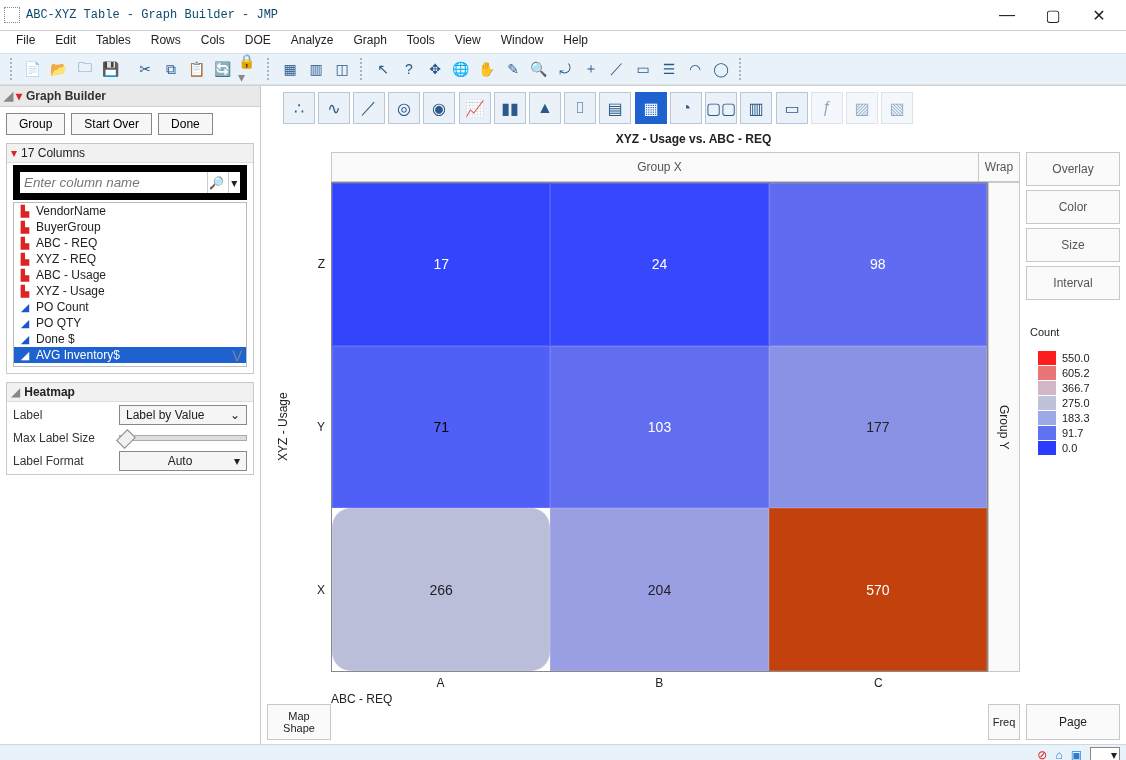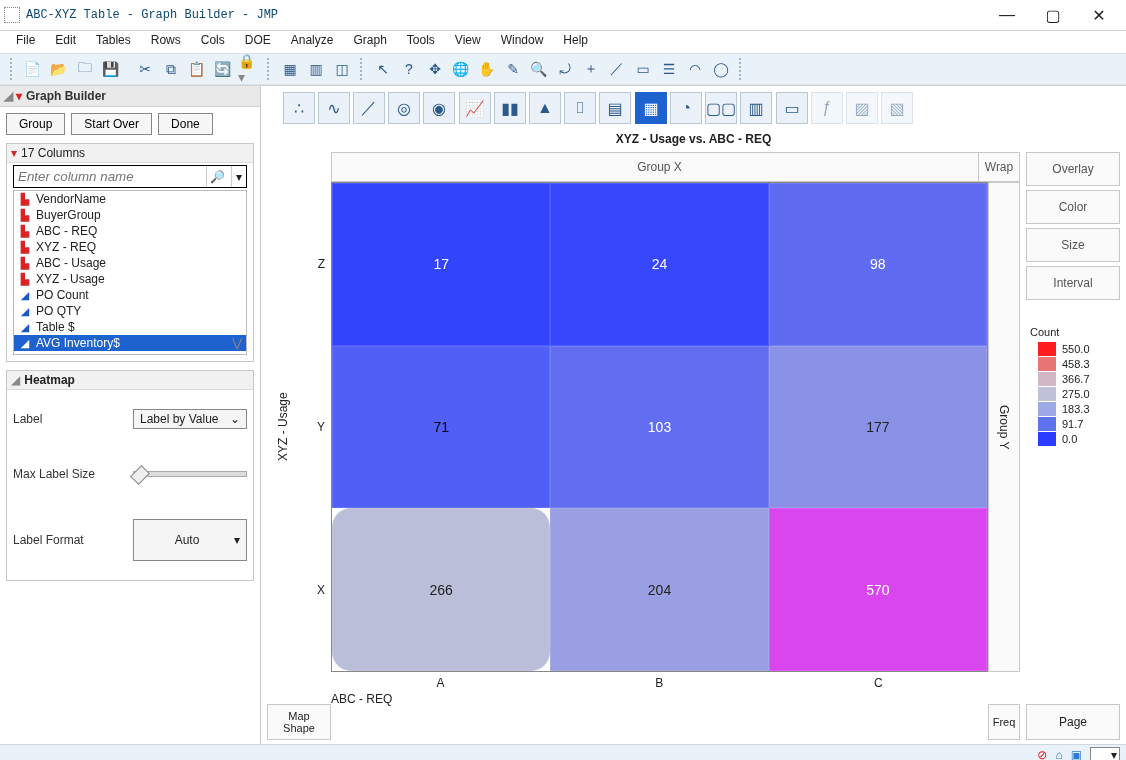--- a/index.html
+++ b/index.html
@@ -112,21 +112,21 @@
   }
   .panel-header {
     background:#f1f1f1;
     padding: 2px 4px;
     display:flex; align-items:center;
     border-bottom:1px solid #dcdcdc;
   }
   .panel-header .tw { color:#d22; margin-right:4px; }
   .search-row {
     display:flex;
-    border:1px solid #000000;
+    border:7px solid #000000;
     margin: 2px 6px;
     justify-content: flex-end;
   }
   .search-row input {
     flex:1;
     border:none;
     padding:3px 4px;
     font-style: italic;
     color:#888;
   }
@@ -167,22 +167,22 @@
     color:#888;
   }
 
   .heatmap-panel {
     margin: 2px 6px;
   }
   .heatmap-panel .panel-header .tw { color:#888; }
   .prop-row {
     display:flex;
     align-items:center;
-    padding: 19px 6px;
-    gap:20px;
+    padding: 3px 6px;
+    gap:6px;
   }
   .prop-row label {
     width: 100px;
     color:#333;
   }
   .select, .auto-btn {
     flex: 1;
     border:1px solid #888;
     background:#f5f5f5;
     padding: 2px 6px;
@@ -266,21 +266,21 @@
     display:flex; flex-direction:column;
     gap:4px;
     padding-left:6px;
   }
   .right-drops .dz { height:32px; }
   .legend-box {
     margin-top:20px;
     padding: 2px 4px;
     font-size:11px;
   }
-  .legend-title { margin-bottom:4px; }
+  .legend-title { margin-bottom:13px; }
   .legend-row {
     display:flex; align-items:center;
     gap:6px;
     margin:1px 8px;
   }
   .legend-sw { width:18px; height:14px; }
 
   .y-axis-label {
     grid-column:1; grid-row:2;
     writing-mode: vertical-rl;
@@ -494,21 +494,21 @@
         <div class="col-item">
           <span class="ic ic-blue">◢</span>
           <span>PO Count</span>
         </div>
         <div class="col-item">
           <span class="ic ic-blue">◢</span>
           <span>PO QTY</span>
         </div>
         <div class="col-item">
           <span class="ic ic-blue">◢</span>
-          <span>Table $</span>
+          <span>Done $</span>
         </div>
         <div class="col-item selected">
           <span class="ic ic-blue">◢</span>
           <span>AVG Inventory$</span>
           <span class="caret-right">⋁</span>
         </div>
       </div>
     </div>
 
     <div class="panel heatmap-panel">
@@ -527,21 +527,21 @@
         <label>Max Label Size</label>
         <div class="slider">
           <div class="track">
               <div class="thumb"></div>
             </div>
         </div>
       </div>
       <div class="prop-row">
         <label>Label Format</label>
         <div class="auto-btn">
-          <span style="margin:11px auto">Auto</span>
+          <span style="margin:0 auto">Auto</span>
           <span>▾</span>
         </div>
       </div>
     </div>
   </div>
 
   <div class="center">
     <div class="chart-type-row">
       <div class="ct-group">
         <div class="ct-btn">∴</div>
@@ -584,21 +584,21 @@
         <div class="dz">Interval</div>
         <div class="legend-box">
           <div class="legend-title">Count</div>
           <div id="legend-stops">
               <div class="legend-row">
                 <div class="legend-sw" style="background: rgb(255, 30, 30);"></div>
                 <span>550.0</span>
               </div>
               <div class="legend-row">
                 <div class="legend-sw" style="background: rgb(233, 118, 118);"></div>
-                <span>458.3</span>
+                <span>605.2</span>
               </div>
               <div class="legend-row">
                 <div class="legend-sw" style="background: rgb(209, 183, 198);"></div>
                 <span>366.7</span>
               </div>
               <div class="legend-row">
                 <div class="legend-sw" style="background: rgb(191, 194, 216);"></div>
                 <span>275.0</span>
               </div>
               <div class="legend-row">
@@ -626,21 +626,21 @@
 
       <div class="heat-wrap" id="heat">
           <div class="cell" style="background: rgb(51, 68, 253); color: rgb(255, 255, 255);">17</div>
           <div class="cell" style="background: rgb(55, 72, 252); color: rgb(255, 255, 255);">24</div>
           <div class="cell" style="background: rgb(95, 108, 241); color: rgb(255, 255, 255);">98</div>
           <div class="cell" style="background: rgb(80, 95, 245); color: #000000;">71</div>
           <div class="cell" style="background: rgb(98, 110, 240); color: rgb(255, 255, 255);">103</div>
           <div class="cell" style="background: rgb(138, 146, 230); color: rgb(34, 34, 34);">177</div>
           <div class="cell" style="background: rgb(186, 190, 217); color: rgb(34, 34, 34); border-radius: 19px;">266</div>
           <div class="cell" style="background: rgb(153, 159, 226); color: rgb(34, 34, 34);">204</div>
-          <div class="cell" style="background: #d946ef; color: rgb(255, 255, 255);">570</div>
+          <div class="cell" style="background: #c2410c; color: rgb(255, 255, 255);">570</div>
         </div>
 
       <div class="groupy">Group Y</div>
 
       <div class="x-ticks">
         <div class="x-tick-row">
           <span>A</span>
           <span>B</span>
           <span>C</span>
         </div>

